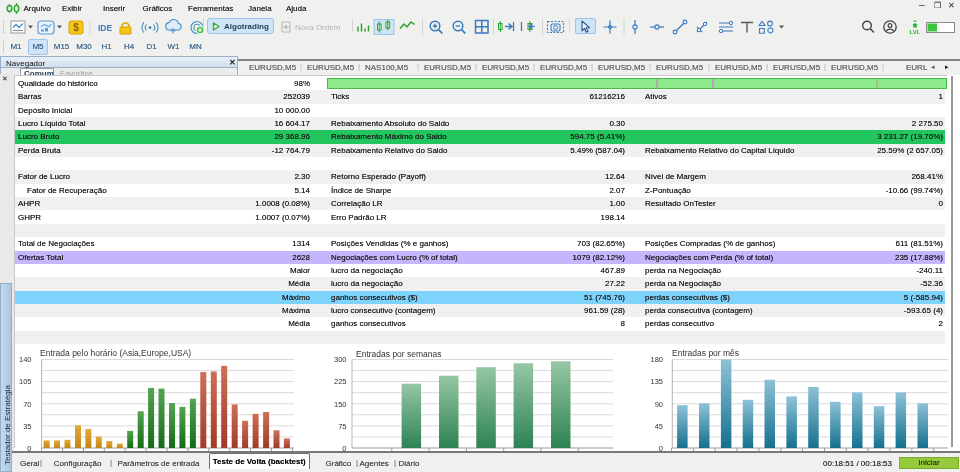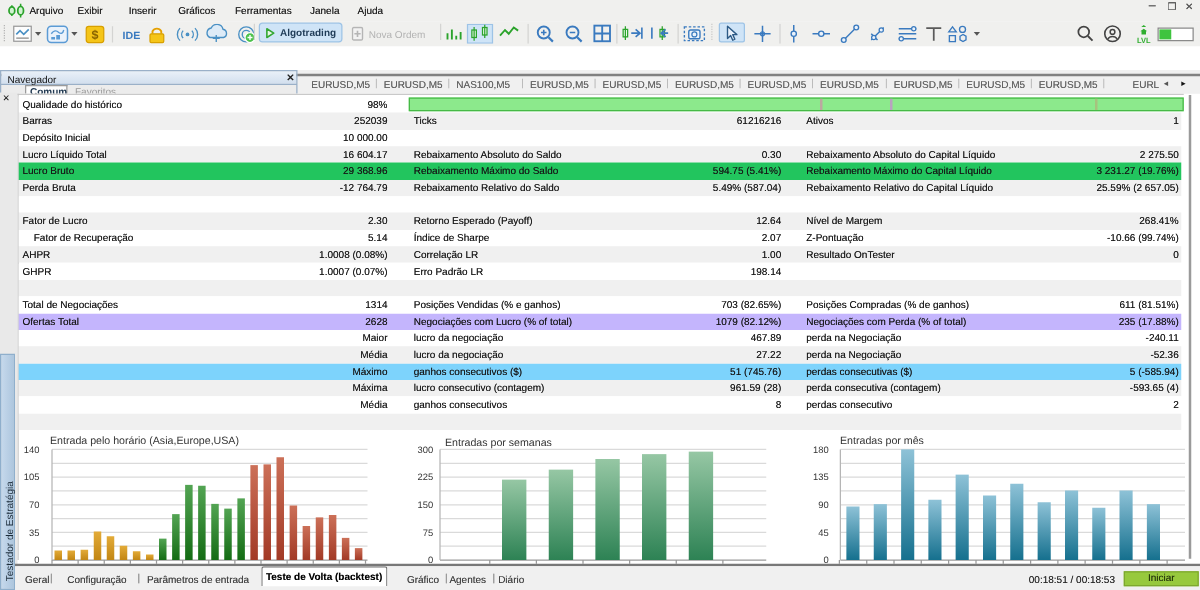--- a/index.html
+++ b/index.html
@@ -158,20 +158,33 @@
         <path d="M10.3 9.8 l3.7 3.7" stroke="#444" stroke-width="1.5"></path>
       <circle cx="30" cy="8" r="6.2" fill="none" stroke="#444" stroke-width="1.3"></circle>
         <circle cx="30" cy="6.5" r="1.9" fill="none" stroke="#444" stroke-width="1.2"></circle>
         <path d="M26.2 12.3 a4.4 4.4 0 0 1 7.6 0" fill="none" stroke="#444" stroke-width="1.2"></path>
       <path d="M55 4 l2.8 2 l-1 0 l0 2.5 l-3.6 0 l0 -2.5 l-1 0 z M55 1 l2 1.5 l-4 0 z" fill="#2fae2f"></path>
       <text x="55" y="15" text-anchor="middle" font-size="6" font-weight="bold" fill="#2fae2f" font-family="Liberation Sans">LVL</text>
       <rect x="66.5" y="3.5" width="28" height="10" fill="#fff" stroke="#8a8a8a"></rect>
       <rect x="67.5" y="4.5" width="9.5" height="8" fill="#3fc43f"></rect>
     </svg>
   </div>
+  <div id="tfbar">
+    <span class="abs" style="left:3px;top:3px;width:1px;height:13px;border-left:1px dotted #b3b3b3"></span>
+    <span class="tf" style="left:4px">M1</span>
+    <span class="abs" style="left:27.5px;top:1.5px;width:20.5px;height:16px;background:#cfe4f7;border:1px solid #9dc3e6;border-radius:2px"></span>
+    <span class="tf" style="left:26px">M5</span>
+    <span class="tf" style="left:49.5px">M15</span>
+    <span class="tf" style="left:72px">M30</span>
+    <span class="tf" style="left:94.5px">H1</span>
+    <span class="tf" style="left:117px">H4</span>
+    <span class="tf" style="left:139.5px">D1</span>
+    <span class="tf" style="left:161.5px">W1</span>
+    <span class="tf" style="left:183.5px">MN</span>
+  </div>
   <div id="darkline"></div>
   <div id="tabstrip">
       <span class="ctab" style="left:249px">EURUSD,M5</span>
       <span class="csep" style="left:300px">|</span>
       <span class="ctab" style="left:307px">EURUSD,M5</span>
       <span class="csep" style="left:358px">|</span>
       <span class="ctab" style="left:365px">NAS100,M5</span>
       <span class="csep" style="left:417px">|</span>
       <span class="ctab" style="left:424px">EURUSD,M5</span>
       <span class="csep" style="left:475px">|</span>
@@ -227,29 +240,27 @@
       </div>
 <div class="row" style="top:103.70px;background:#ffffff">
         <span class="c" style="left:3px">Depósito Inicial</span>
         <span class="c v" style="left:165px;width:130px">10 000.00</span>
       </div>
 <div class="row" style="top:117.05px;background:#f0f0f0">
         <span class="c" style="left:3px">Lucro Líquido Total</span>
         <span class="c v" style="left:165px;width:130px">16 604.17</span>
         <span class="c" style="left:316px">Rebaixamento Absoluto do Saldo</span>
         <span class="c v" style="left:480px;width:130px">0.30</span>
-        <span class="c" style="left:630px">Rebaixamento Absoluto do Capital Líquido</span>
         <span class="c v" style="left:798px;width:130px">2 275.50</span>
       </div>
 <div class="row" style="top:130.40px;background:#22c55e">
         <span class="c" style="left:3px">Lucro Bruto</span>
         <span class="c v" style="left:165px;width:130px">29 368.96</span>
         <span class="c" style="left:316px">Rebaixamento Máximo do Saldo</span>
         <span class="c v" style="left:480px;width:130px">594.75 (5.41%)</span>
-        <span class="c" style="left:630px">Rebaixamento Máximo do Capital Líquido</span>
         <span class="c v" style="left:798px;width:130px">3 231.27 (19.76%)</span>
       </div>
 <div class="row" style="top:143.75px;background:#f0f0f0">
         <span class="c" style="left:3px">Perda Bruta</span>
         <span class="c v" style="left:165px;width:130px">-12 764.79</span>
         <span class="c" style="left:316px">Rebaixamento Relativo do Saldo</span>
         <span class="c v" style="left:480px;width:130px">5.49% (587.04)</span>
         <span class="c" style="left:630px">Rebaixamento Relativo do Capital Líquido</span>
         <span class="c v" style="left:798px;width:130px">25.59% (2 657.05)</span>
       </div>

